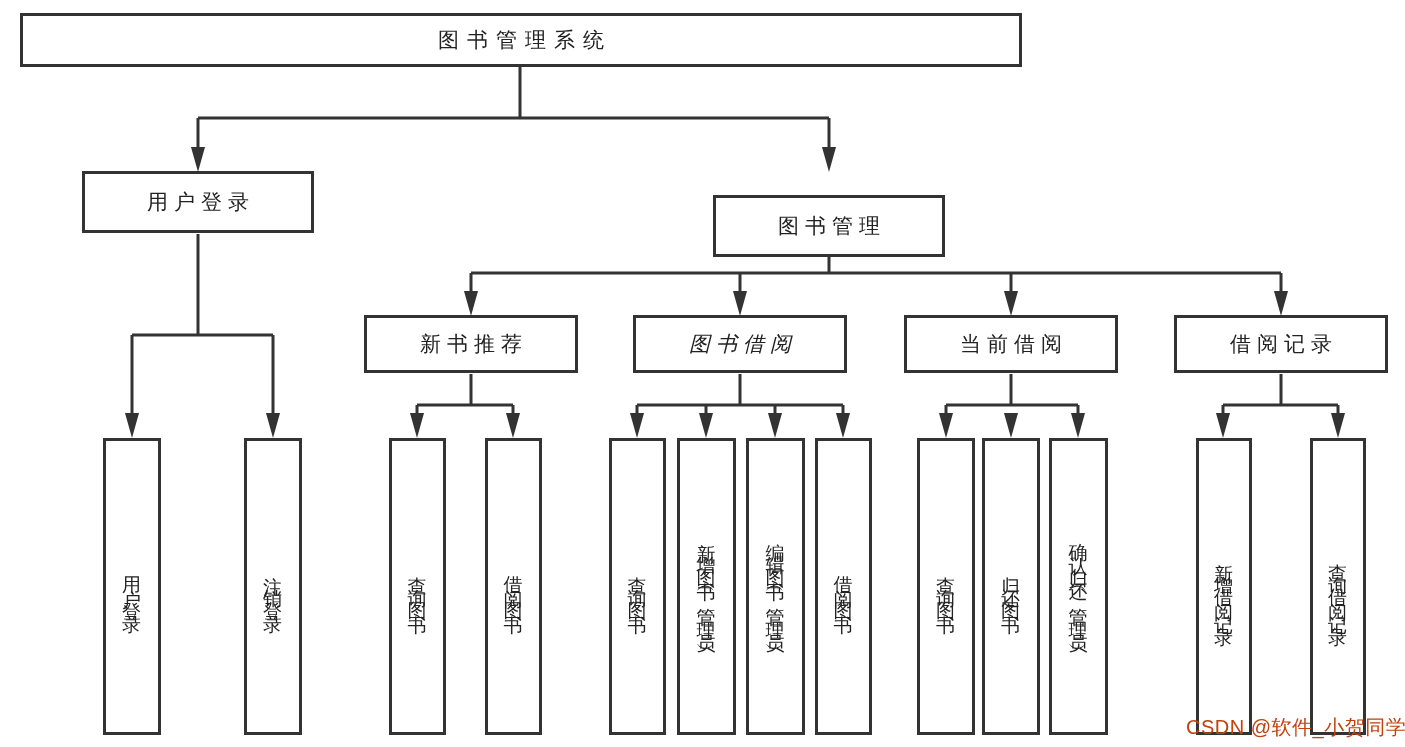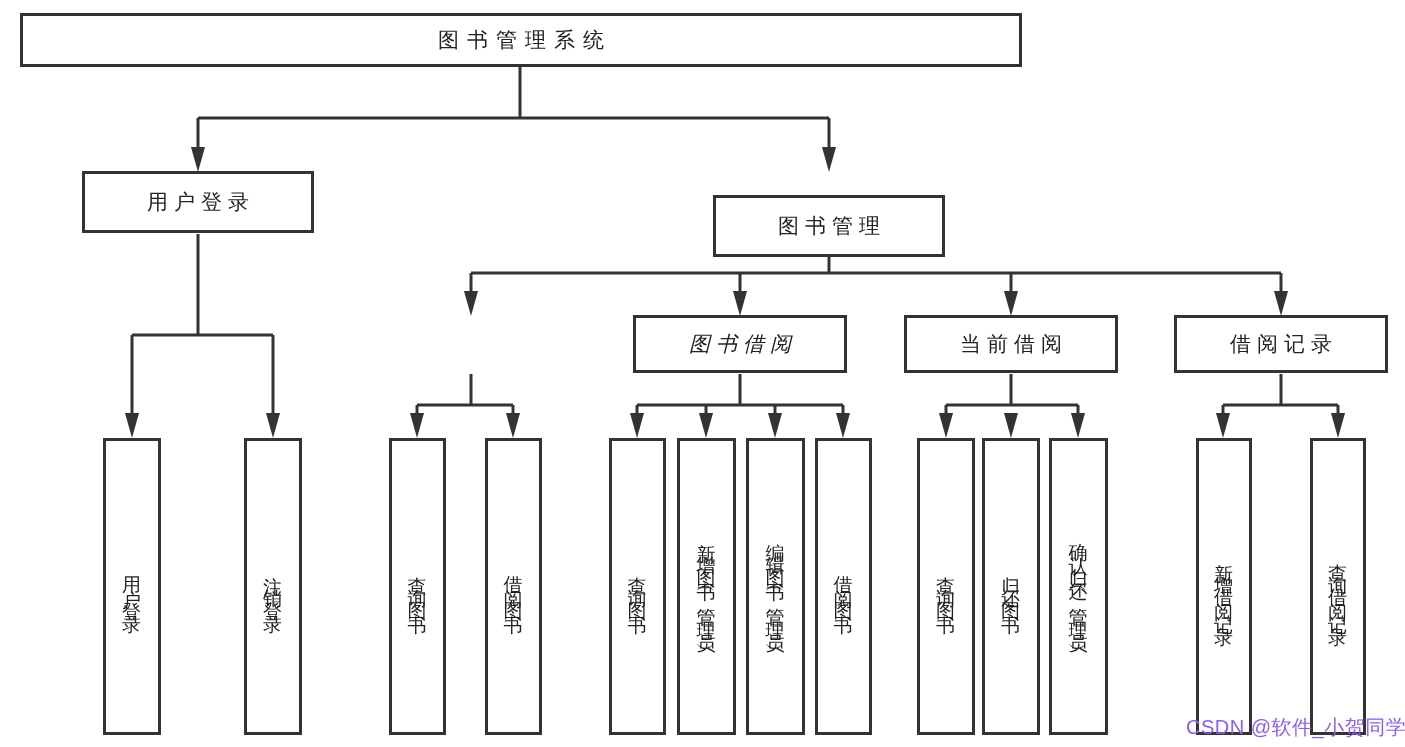--- a/index.html
+++ b/index.html
@@ -32,21 +32,21 @@
     text-orientation:mixed;
     font-size:19px;
     letter-spacing:13px;
     line-height:1;
     white-space:nowrap;
   }
   .watermark{
     position:absolute;
     left:1186px;top:714px;
     font-size:20px;
-    color:#8b5cf6;
+    color:#c2410c;
     white-space:nowrap;
     z-index:3;
     letter-spacing:0.5px;
   }
 </style>
 </head>
 <body>
 
 <div class="canvas">
 
@@ -143,20 +143,23 @@
     <span class="hlabel">图书管理系统</span>
   </div>
 
   <div class="node" style="left:82px;top:171px;width:232px;height:62px;">
     <span class="hlabel">用户登录</span>
   </div>
   <div class="node" style="left:713px;top:171px;width:232px;height:62px;margin-top:24px;">
     <span class="hlabel">图书管理</span>
   </div>
 
+  <div class="node" style="left:364px;top:315px;width:214px;height:58px;">
+    <span class="hlabel">新书推荐</span>
+  </div>
   <div class="node" style="left:633px;top:315px;width:214px;height:58px;font-style:italic;">
     <span class="hlabel">图书借阅</span>
   </div>
   <div class="node" style="left:904px;top:315px;width:214px;height:58px;justify-content:center;">
     <span class="hlabel">当前借阅</span>
   </div>
   <div class="node" style="left:1174px;top:315px;width:214px;height:58px;">
     <span class="hlabel">借阅记录</span>
   </div>
 

